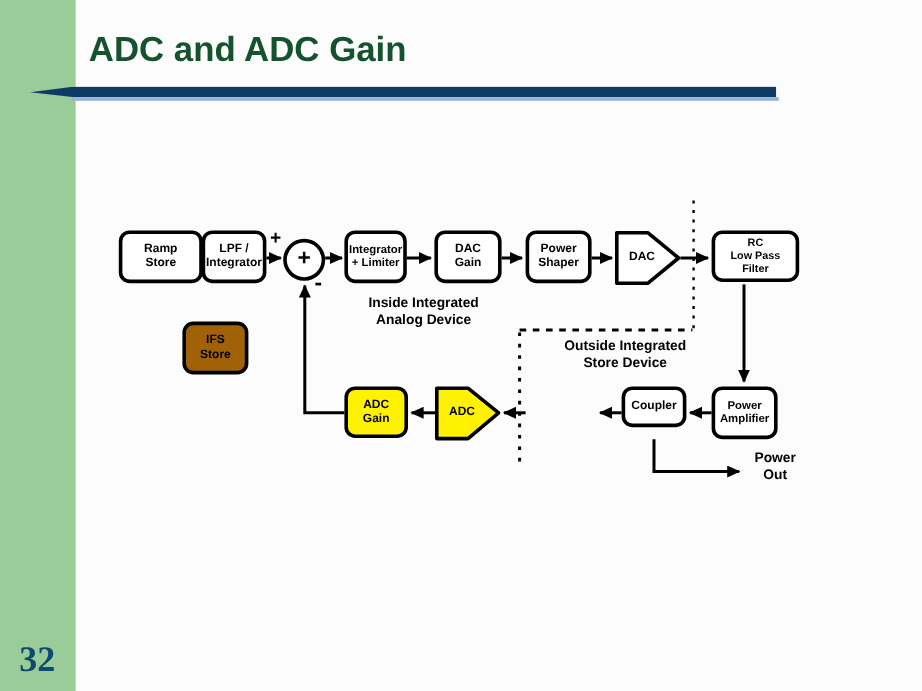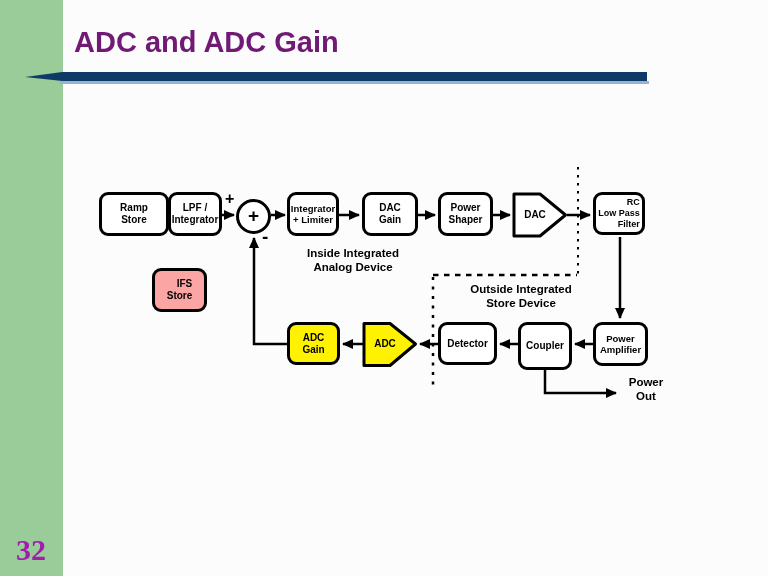--- a/index.html
+++ b/index.html
@@ -1,40 +1,40 @@
 <!DOCTYPE html>
 <html><head>
 <meta charset="utf-8">
 <style>
   html,body{margin:0;padding:0;}
   .slide{position:relative;width:768px;height:576px;background:#FCFCFC;overflow:hidden;
          font-family:"Liberation Sans",sans-serif;}
   .stripe{position:absolute;left:0;top:0;width:63px;height:576px;background:#99CC99;}
-  .title{position:absolute;left:74px;top:26px;font-size:29px;font-weight:bold;color:#701a75;
+  .title{position:absolute;left:74px;top:26px;font-size:29px;font-weight:bold;color:#14532d;
          letter-spacing:0px;white-space:nowrap;}
   .rule-under{position:absolute;left:60px;top:81px;width:589px;height:3px;background:#98B1D4;}
   .rule{position:absolute;left:25px;top:72px;width:622px;height:9px;background:#0E3A66;
         clip-path:polygon(0 55%,6% 0,100% 0,100% 100%,6% 100%);}
   .pagenum{position:absolute;left:16px;top:533px;font-family:"Liberation Serif",serif;
-           font-weight:bold;font-size:30px;color:#a21caf;text-align:right;}
+           font-weight:bold;font-size:30px;color:#0c4a6e;text-align:right;}
   svg.wires{position:absolute;left:0;top:0;z-index:1;}
   .node{position:absolute;z-index:2;box-sizing:border-box;background:#fff;border:3px solid #000;
         border-radius:9px;display:flex;align-items:center;justify-content:center;text-align:center;
         font-weight:bold;font-size:10px;line-height:1.2;color:#000;white-space:pre-line;}
   .n-ramp{left:99px;top:192px;width:70px;height:44px;}
   .n-lpf{left:168px;top:192px;width:54px;height:44px;}
   .n-sum{left:236px;top:199px;width:35px;height:35px;border-radius:50%;font-size:19px;}
   .n-intlim{left:287px;top:192px;width:52px;height:44px;font-size:9.5px;}
   .n-dacgain{left:362px;top:192px;width:56px;height:44px;}
   .n-pshaper{left:438px;top:192px;width:55px;height:44px;}
-  .n-rc{left:593px;top:192px;width:52px;height:43px;font-size:9px;line-height:1.25;text-align:right;}
-  .n-ifs{left:152px;top:268px;width:55px;height:44px;background:#fca5a5;text-align:right;}
+  .n-rc{left:593px;top:192px;width:73px;height:43px;font-size:9px;line-height:1.25;}
+  .n-ifs{left:152px;top:268px;width:55px;height:44px;background:#a16207;}
   .n-adcgain{left:287px;top:322px;width:53px;height:43px;background:#FFF200;}
   .n-detector{left:438px;top:322px;width:59px;height:43px;}
-  .n-coupler{left:518px;top:322px;width:54px;height:48px;}
+  .n-coupler{left:518px;top:322px;width:54px;height:34px;}
   .n-pamp{left:593px;top:322px;width:55px;height:44px;font-size:9.5px;}
   .ptext{position:absolute;z-index:3;display:flex;align-items:center;justify-content:center;
          font-weight:bold;font-size:10px;color:#000;}
   .t-dac{left:512px;top:192px;width:46px;height:44px;}
   .t-adc{left:362px;top:322px;width:46px;height:43px;}
   .flabel{position:absolute;z-index:2;font-weight:bold;color:#000;text-align:center;
           white-space:pre-line;line-height:1.25;}
   .l-plus{left:225px;top:189px;font-size:16px;}
   .l-minus{left:262px;top:225px;font-size:19px;}
   .l-inside{left:288px;top:246px;width:130px;font-size:11.5px;text-align:center;}
@@ -93,21 +93,20 @@
 Gain</div>
   <div class="node n-pshaper">Power
 Shaper</div>
   <div class="node n-rc">RC
 Low Pass
 Filter</div>
   <div class="node n-ifs">IFS
 Store</div>
   <div class="node n-adcgain">ADC
 Gain</div>
-  <div class="node n-detector">Detector</div>
   <div class="node n-coupler">Coupler</div>
   <div class="node n-pamp">Power
 Amplifier</div>
 
   <div class="ptext t-dac">DAC</div>
   <div class="ptext t-adc">ADC</div>
 
   <div class="flabel l-plus">+</div>
   <div class="flabel l-minus">-</div>
   <div class="flabel l-inside">Inside Integrated

